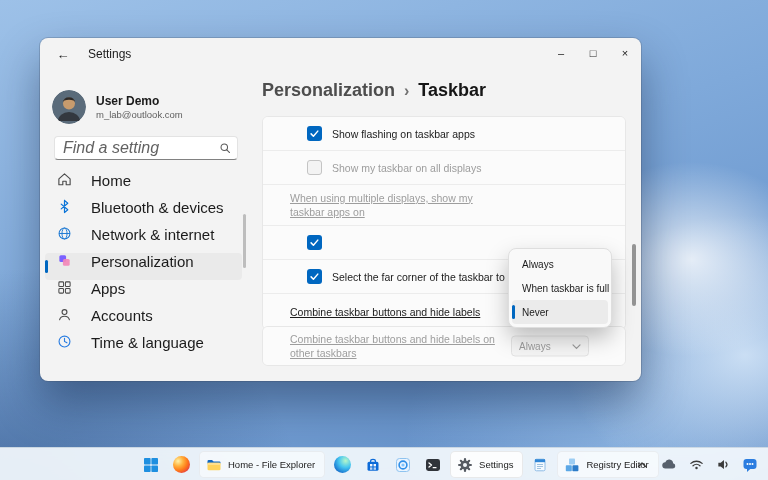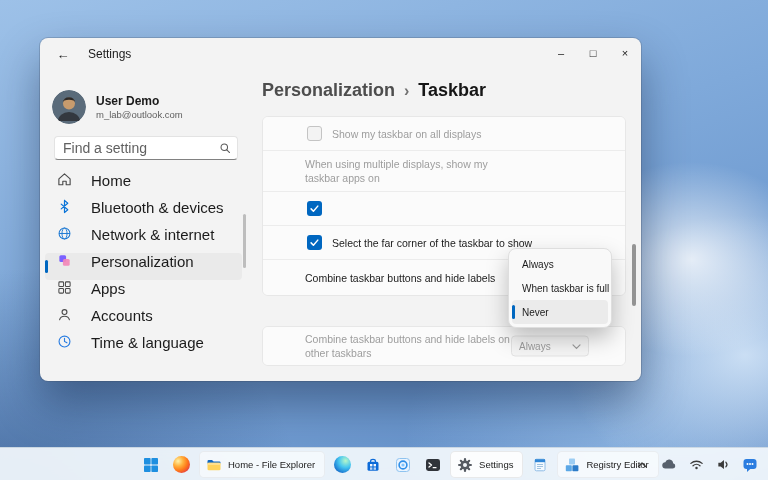--- a/index.html
+++ b/index.html
@@ -29,21 +29,21 @@
   .win-controls { position:absolute; right:0; top:0; height:32px; display:flex; }
   .win-btn { width:32px; height:30px; display:flex; align-items:center; justify-content:center; font-size:11px; color:#1b1b1b; }
 
   
   .sidebar { position:absolute; top:32px; left:0; width:208px; bottom:0; }
   .user { position:absolute; top:20px; left:12px; display:flex; align-items:center; gap:10px; }
   .avatar { width:34px; height:34px; border-radius:50%; overflow:hidden; flex:0 0 34px; }
   .user-name { font-size:12px; font-weight:700; color:#1a1a1a; line-height:1.25; }
   .user-email { font-size:9.5px; color:#5e5e5e; }
   .search { position:absolute; left:14px; top:66px; width:184px; height:24px; background:#fff; border:1px solid #e3e3e3; border-bottom:1px solid #818181; border-radius:4px; display:flex; align-items:center; }
-  .search input { flex:1; min-width:0; border:0; outline:0; background:transparent; font-size:14px; color:#1b1b1b; padding:0 8px; }
+  .search input { flex:1; min-width:0; border:0; outline:0; background:transparent; font-size:16px; color:#1b1b1b; padding:0 8px;font-style:italic; }
   .search input::placeholder { color:#616161; }
   .search-icon { width:24px; display:flex; align-items:center; justify-content:center; }
   .nav { position:absolute; top:102px; left:5px; right:6px; }
   .nav-item { position:relative; height:27px; display:flex; align-items:flex-start; gap:19px; padding-left:12px; border-radius:4px; font-size:15px; color:#1b1b1b; }
   .nav-item.selected { background:#eaeaea; }
   .nav-item.selected::before { content:""; position:absolute; left:0; top:7px; width:3px; height:13px; border-radius:2px; background:#0067c0; }
   .nav-icon { width:15px; height:15px; flex:0 0 15px; display:flex; align-items:center; justify-content:center; }
   .sb-scroll { position:absolute; left:203px; top:144px; width:3px; height:54px; background:#bdbdbd; border-radius:2px; }
 
   
@@ -54,21 +54,21 @@
 
   .rows-card { position:absolute; left:222px; width:364px; background:#fbfbfb; border:1px solid #e7e7e7; border-radius:6px; overflow:hidden; }
   .card-a { top:78px; }
   .card-b { top:288px; }
   .row { position:relative; display:flex; align-items:center; border-bottom:1px solid #ececec; background:#fbfbfb; }
   .row:last-child { border-bottom:0; }
   .checkbox { width:15px; height:15px; margin-left:44px; border-radius:3px; display:flex; align-items:center; justify-content:center; flex:0 0 15px; }
   .checkbox.checked { background:#0067c0; }
   .checkbox.unchecked { border:1px solid #c4c4c4; background:#f3f3f3; }
   .row-label { font-size:10.5px; color:#1b1b1b; margin-left:10px; white-space:nowrap; }
-  .row-label.lead { margin-left:42px; }
+  .row-label.lead { margin-left:27px;text-decoration:underline; }
   .row-label.multiline { white-space:normal; width:212px; line-height:1.35; }
   .row.disabled .row-label { color:#9d9d9d; }
   .select { position:absolute; right:36px; top:50%; transform:translateY(-50%); min-width:78px; height:21px; border:1px solid #d6d6d6; border-radius:4px; background:#fdfdfd; display:flex; align-items:center; justify-content:space-between; gap:6px; padding:0 7px; font-size:10px; color:#1b1b1b; }
   .row.disabled .select { background:#f5f5f5; border-color:#e3e3e3; color:#9b9b9b; }
   .ct-scroll { position:absolute; left:592px; top:206px; width:4px; height:62px; background:#949494; border-radius:2px; }
 
   
   .menu { position:absolute; left:468px; top:210px; width:104px; background:#f9f9f9; border:1px solid #dedede; border-radius:8px; box-shadow:0 10px 22px rgba(0,0,0,.25); padding:3px; z-index:10; }
   .menu-item { position:relative; height:24px; display:flex; align-items:center; padding-left:10px; font-size:10px; color:#1b1b1b; border-radius:4px; white-space:nowrap; }
   .menu-item.selected { background:#ebebeb; }
@@ -201,20 +201,28 @@
     <div class="sb-scroll"></div>
   </div>
 
   <div class="breadcrumb">
     <span class="crumb-parent">Personalization</span>
     <span class="crumb-sep">›</span>
     <span class="crumb-current">Taskbar</span>
   </div>
 
   <div class="rows-card card-a">
+    <div class="row" style="height:34px">
+      <span class="checkbox checked">
+          <svg viewBox="0 0 12 12" width="11" height="11">
+            <polyline points="2.3,6.4 4.8,8.9 9.6,3.4" fill="none" stroke="#fff" stroke-width="1.6" stroke-linecap="round" stroke-linejoin="round"></polyline>
+          </svg>
+        </span>
+      <span class="row-label">Show flashing on taskbar apps</span>
+    </div>
     <div class="row disabled" style="height:34px">
       <span class="checkbox unchecked"></span>
       <span class="row-label">Show my taskbar on all displays</span>
     </div>
     <div class="row disabled" style="height:41px">
       <span class="row-label lead multiline">When using multiple displays, show my taskbar apps on</span>
     </div>
     <div class="row" style="height:34px">
       <span class="checkbox checked">
           <svg viewBox="0 0 12 12" width="11" height="11">

